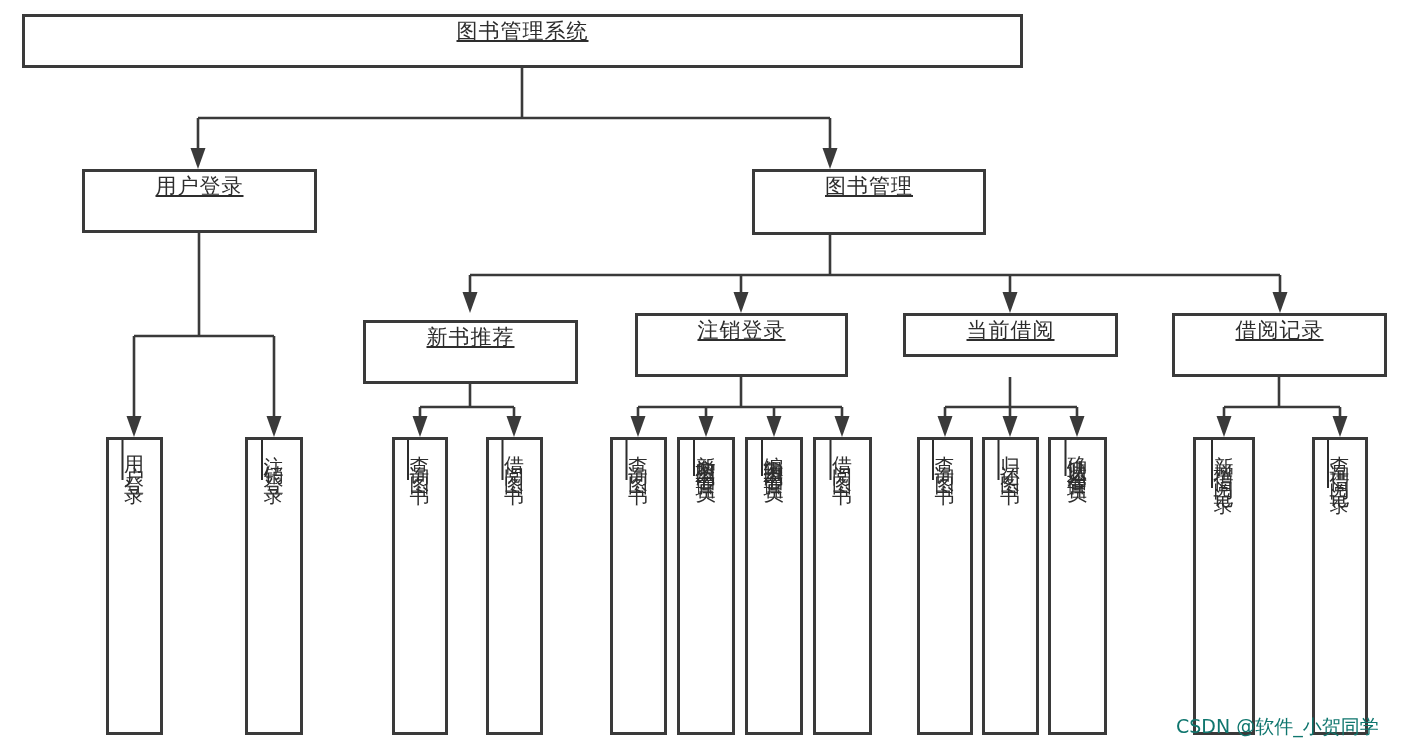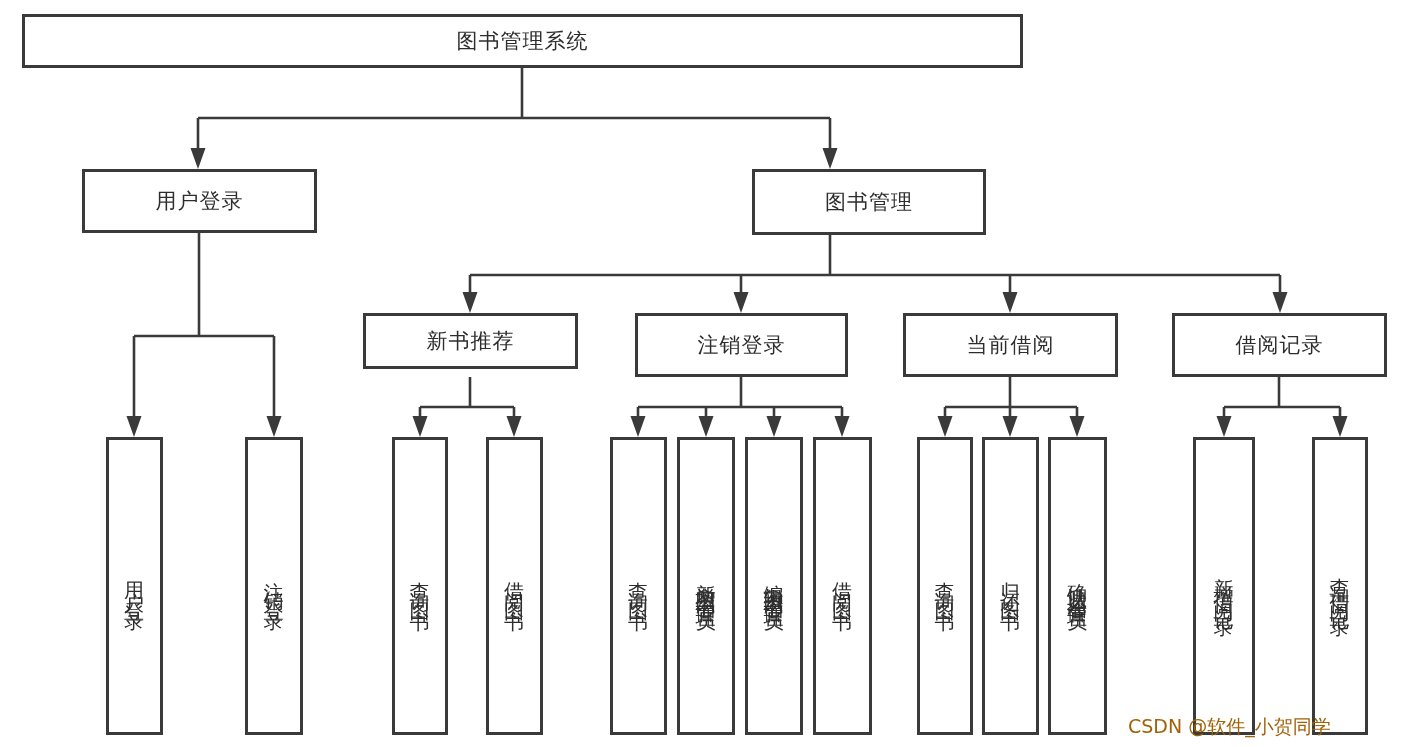--- a/index.html
+++ b/index.html
@@ -10,67 +10,67 @@
     font-family:"DejaVu Sans","Liberation Sans",sans-serif;
     overflow:hidden;
   }
   .wires{position:absolute;left:0;top:0;z-index:1;}
   .node{
     position:absolute;
     box-sizing:border-box;
     background:#ffffff;
     border:3px solid #3a3a3a;
     display:flex;
-    align-items:center;
     justify-content:center;
     z-index:2;
     color:#2d2d2d;
+    text-decoration:underline;
   }
   .hbox span{
     font-size:21px;
     letter-spacing:1px;
     white-space:nowrap;
   }
   .vbox span{
     writing-mode:vertical-rl;
     text-orientation:mixed;
     font-size:20px;
     letter-spacing:10px;
     line-height:1;
     white-space:nowrap;
   }
   .vbox.tight span{letter-spacing:4px;}
   .vbox.med span{letter-spacing:8px;}
   
   #n0{left:22px;top:14px;width:1001px;height:54px;}
   #n1{left:82px;top:169px;width:235px;height:64px;}
   #n2{left:752px;top:169px;width:234px;height:66px;}
-  #n3{left:363px;top:313px;width:215px;height:56px;}
+  #n3{left:363px;top:320px;width:215px;height:64px;}
   #n4{left:635px;top:313px;width:213px;height:64px;}
-  #n5{left:903px;top:313px;width:215px;height:64px;}
+  #n5{left:903px;top:313px;width:215px;height:44px;}
   #n6{left:1172px;top:313px;width:215px;height:64px;}
   #n7{left:106px;top:437px;width:57px;height:298px;}
   #n8{left:245px;top:437px;width:58px;height:298px;}
   #n9{left:392px;top:437px;width:56px;height:298px;}
   #n10{left:486px;top:437px;width:57px;height:298px;}
   #n11{left:610px;top:437px;width:57px;height:298px;}
   #n12{left:677px;top:437px;width:58px;height:298px;}
   #n13{left:745px;top:437px;width:58px;height:298px;}
   #n14{left:813px;top:437px;width:59px;height:298px;}
   #n15{left:917px;top:437px;width:56px;height:298px;}
   #n16{left:982px;top:437px;width:57px;height:298px;}
   #n17{left:1048px;top:437px;width:59px;height:298px;}
   #n18{left:1193px;top:437px;width:62px;height:298px;}
   #n19{left:1312px;top:437px;width:56px;height:298px;}
   .watermark{
     position:absolute;
-    left:1128px;top:714px;
+    left:1176px;top:714px;
     z-index:5;
     font-size:19px;
-    color:#a16207;
+    color:#0f766e;
     white-space:nowrap;
   }
 </style>
 </head>
 <body>
 
 <div class="stage">
 
   <svg class="wires" width="1405" height="747" viewBox="0 0 1405 747">
     <g stroke="#3a3a3a" stroke-width="2.6" fill="none">

